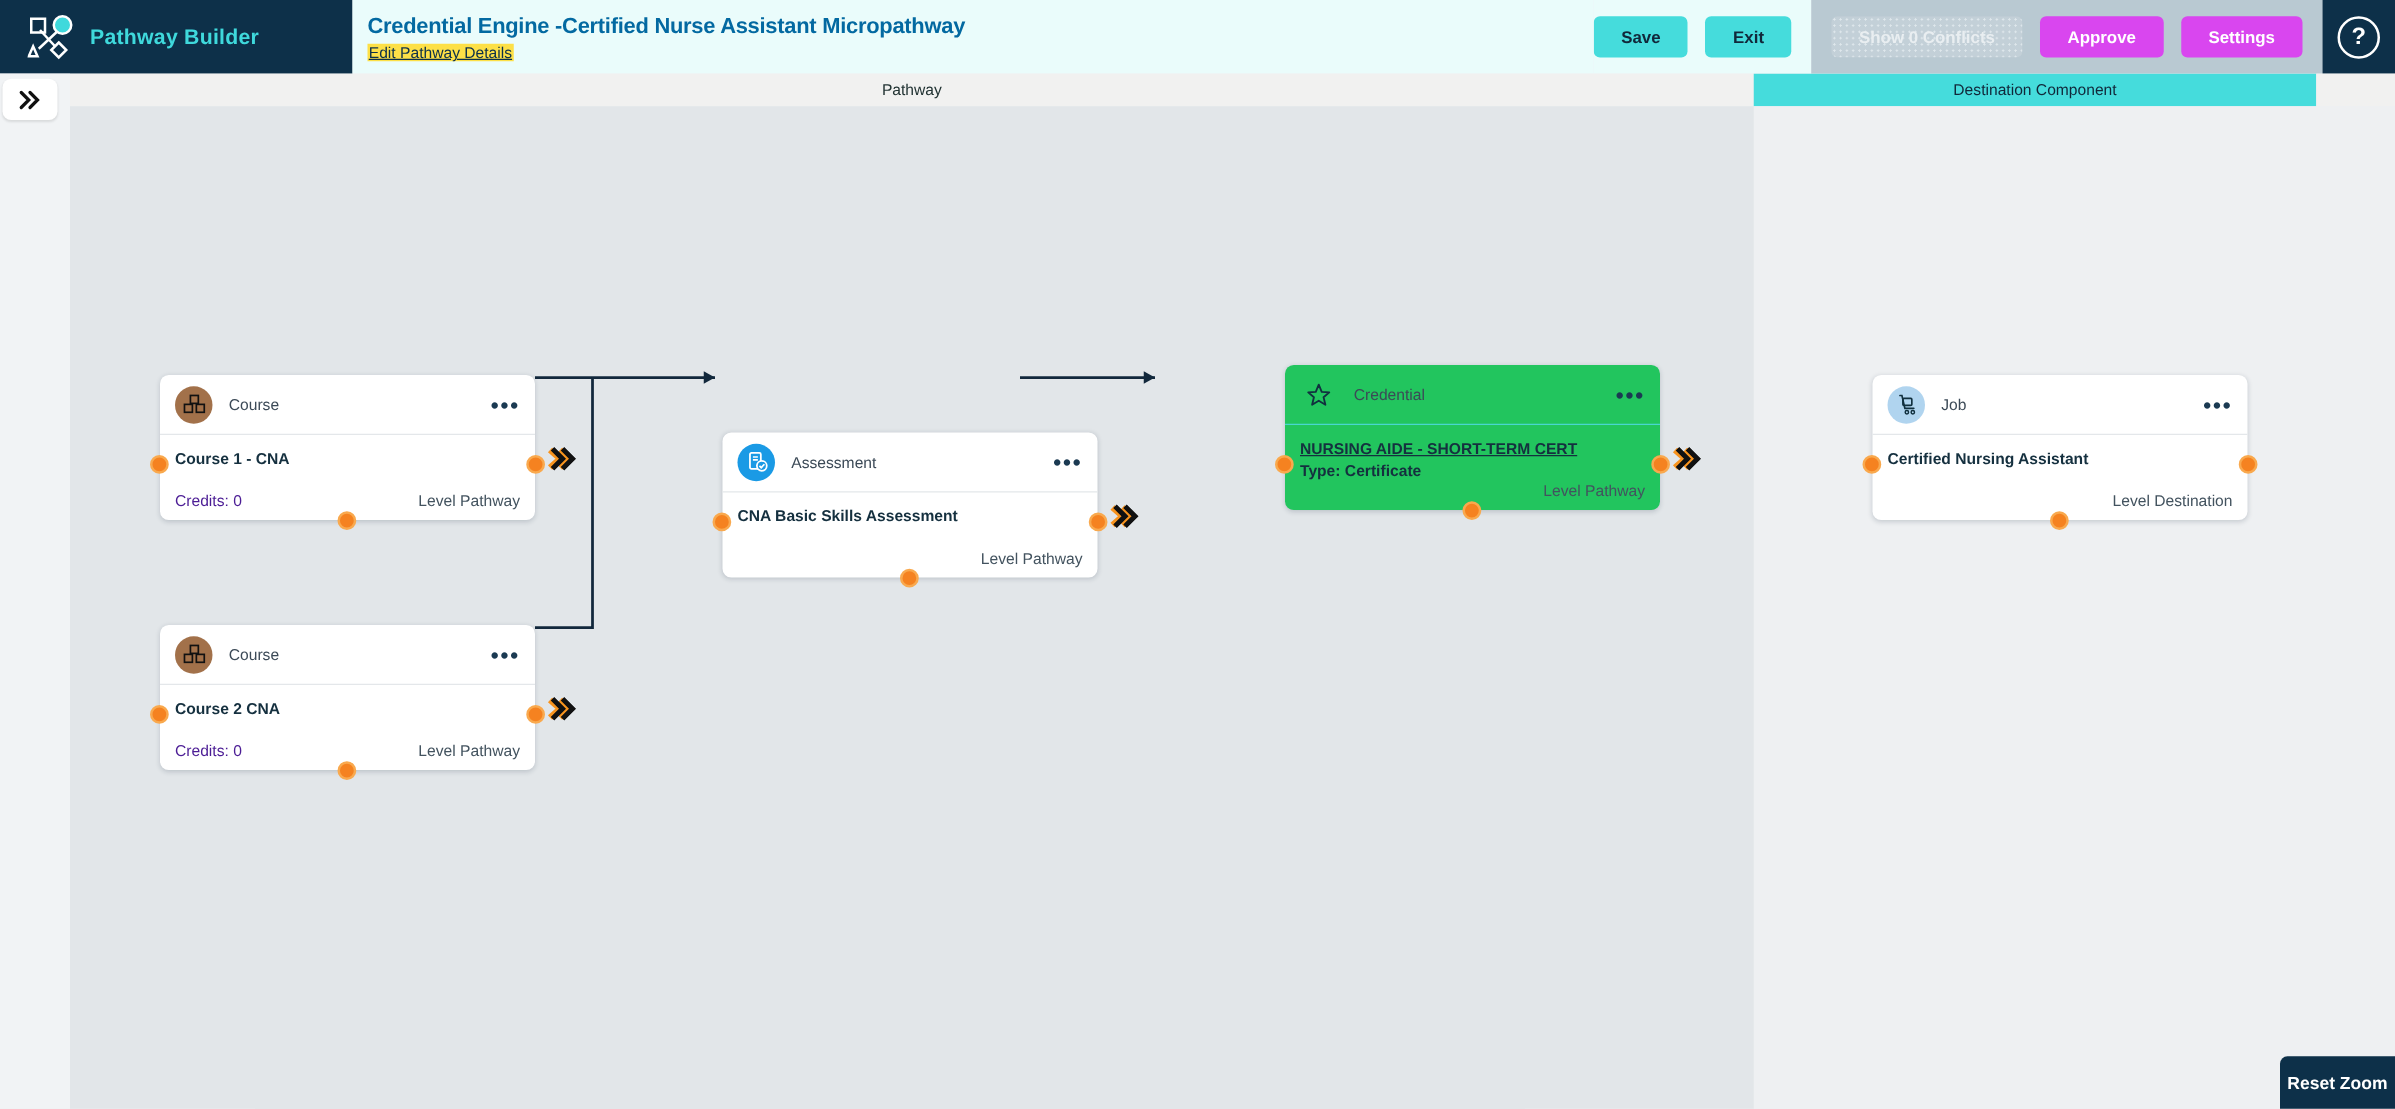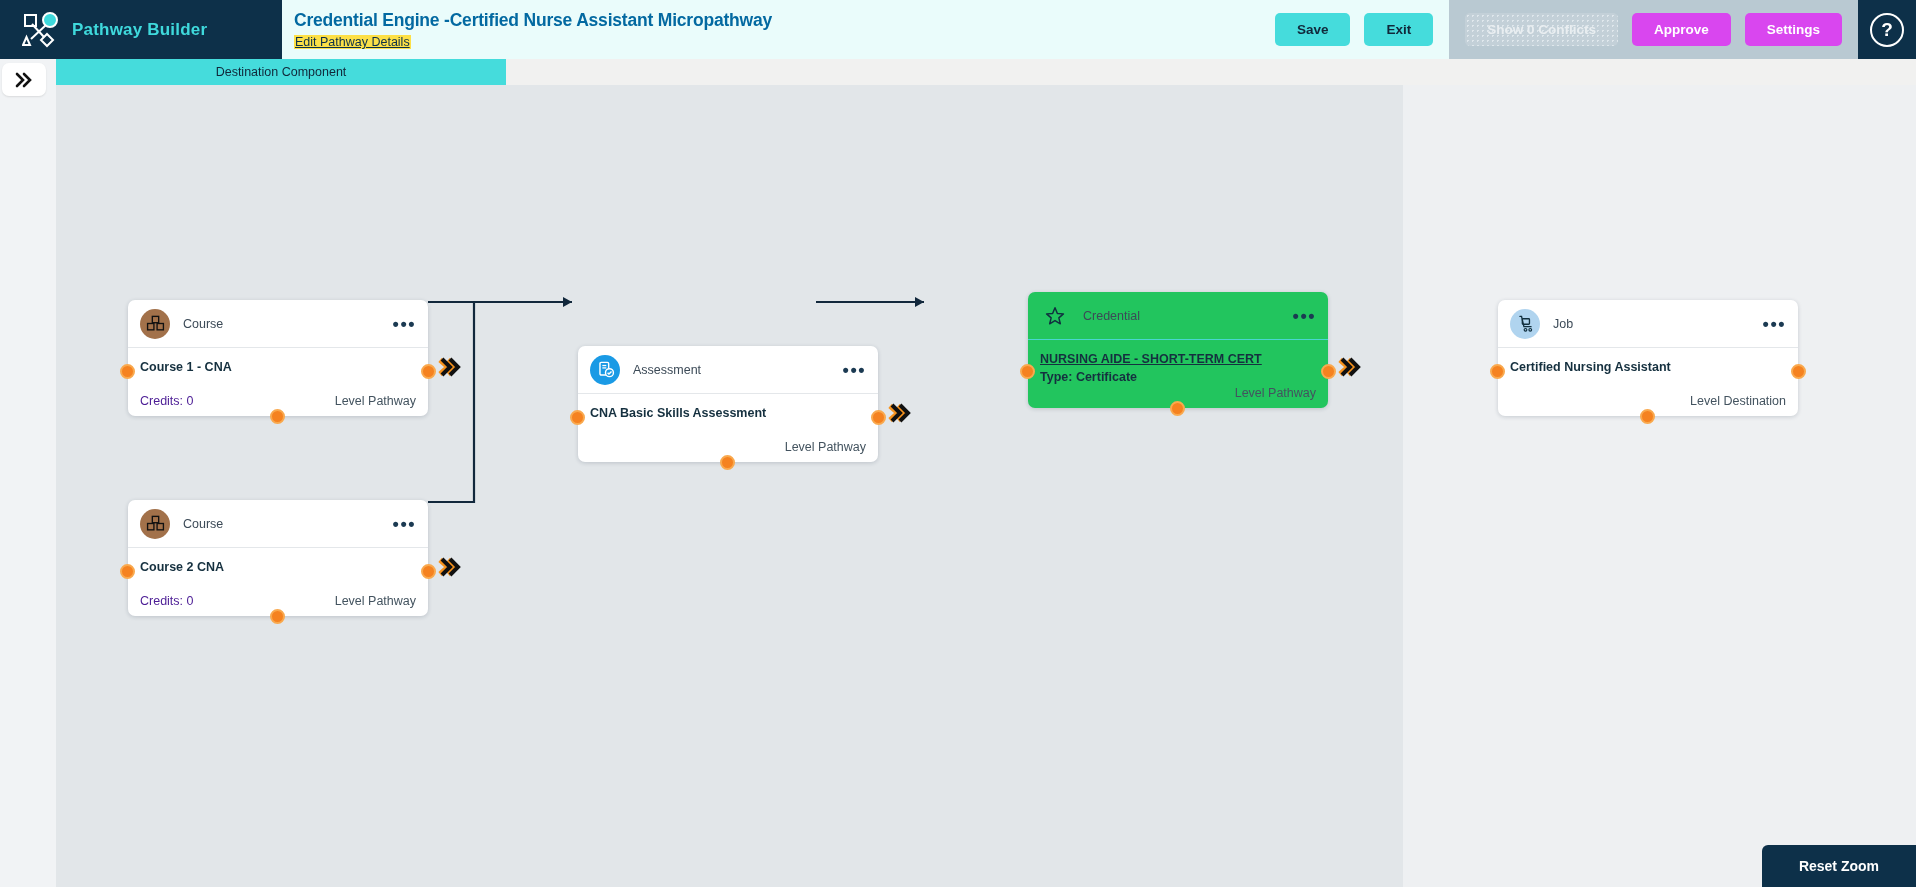--- a/index.html
+++ b/index.html
@@ -117,21 +117,21 @@
   .handle { position:absolute; width:15px; height:15px; border-radius:50%;
             background:#f58220; border:2.5px solid #f9a94e; cursor:pointer; }
   .h-left  { left:-8px;  top:64px; }
   .h-right { right:-8px; top:64px; }
   .h-bottom{ left:50%; margin-left:-8px; bottom:-8px; }
 
   
   .chev { position:absolute; width:26px; height:22px; cursor:pointer; }
 
   #reset-zoom { position:absolute; right:0px; bottom:0px; background:#0d3049;
-                color:#fff; font-size:14px; font-weight:bold; padding:13px 37px;
+                color:#fff; font-size:14px; font-weight:bold; padding:13px 6px;
                 border:none; border-radius:6px 0 0 0; cursor:pointer;
                 font-family:inherit; }
 </style>
 </head>
 <body>
 
 <div id="topbar">
 
   <div id="brand">
     <span id="brand-logo">
@@ -163,20 +163,21 @@
     <button class="btn btn-navy">Settings</button>
   </div>
 
   <div id="help-wrap">
     <div id="help-icon">?</div>
   </div>
 </div>
 
 <div id="tabstrip">
   <div id="rail"></div>
+  <div id="tab-pathway">Pathway</div>
   <div id="tab-destination">Destination Component</div>
   <div id="tab-tail"></div>
 </div>
 
 <div id="sidebar-rail">
   <div id="collapse-btn">
     <svg width="20" height="16" viewBox="0 0 20 16">
       <path d="M3 2 L9 8 L3 14" fill="none" stroke="#111" stroke-width="2.6" stroke-linecap="round"></path>
       <path d="M10 2 L16 8 L10 14" fill="none" stroke="#111" stroke-width="2.6" stroke-linecap="round"></path>
     </svg>

